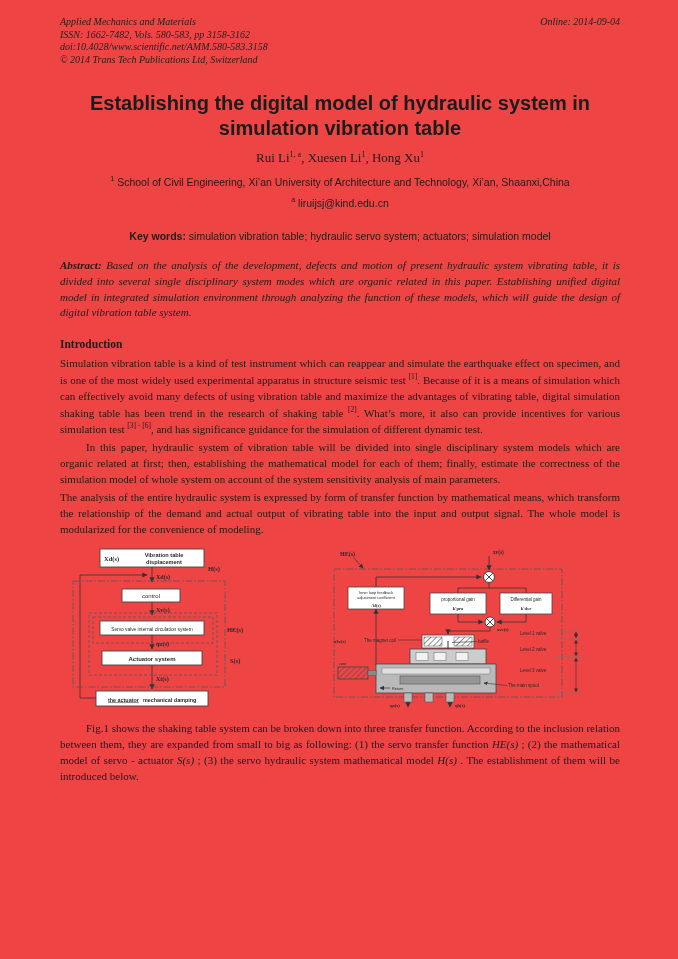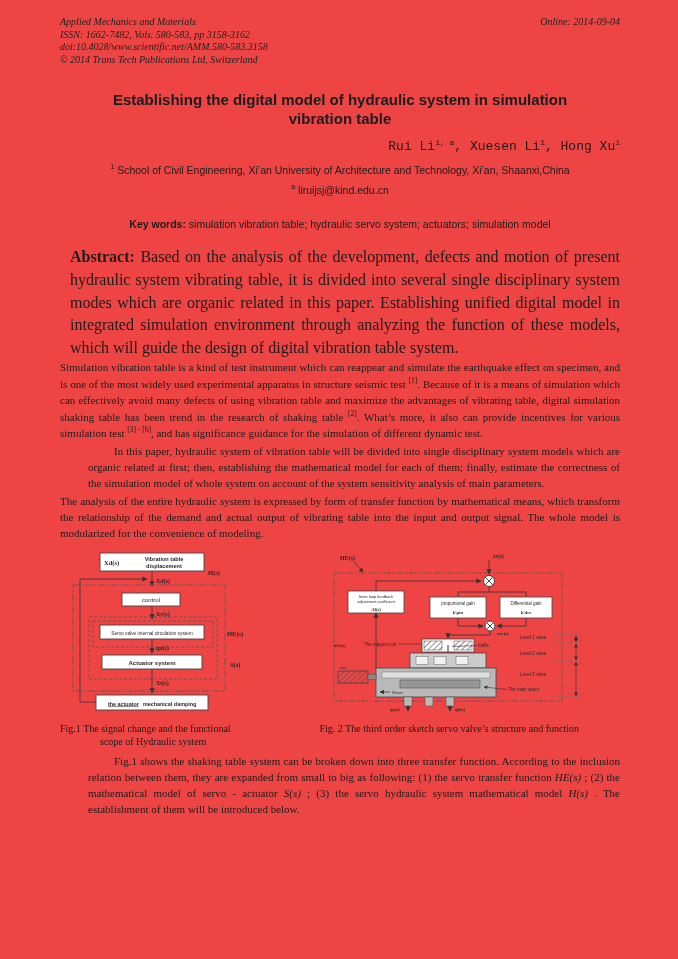--- a/index.html
+++ b/index.html
@@ -5,35 +5,35 @@
   html,body{margin:0;padding:0;background:#ffffff;}
   .page{position:relative;width:678px;height:959px;background:#ef4444;color:#1c1c1c;
         font-family:"Liberation Serif",serif;overflow:hidden;box-sizing:border-box;
         padding:16px 58px 0 60px;}
   
   .hdr{display:flex;justify-content:space-between;align-items:flex-start;
        font-style:italic;font-size:10px;line-height:1.25;color:#222;}
   .hdr-left div{white-space:nowrap;}
   
   .title{margin:25px auto 0 auto;max-width:505px;text-align:center;
-         font-family:"Liberation Sans",sans-serif;font-weight:bold;font-size:15px;line-height:1.25;}
-  .authors{margin-top:9px;text-align:right;font-family:Liberation Mono, monospace;font-size:13px;}
+         font-family:"Liberation Sans",sans-serif;font-weight:bold;font-size:20px;line-height:1.25;}
+  .authors{margin-top:9px;text-align:center;font-family:Liberation Serif, serif;font-size:13px;}
   .authors sup{font-size:8px;}
   .affil{margin-top:9px;text-align:center;font-family:"Liberation Sans",sans-serif;font-size:10.5px;}
   .affil sup,.email sup{font-size:7px;}
   .email{margin-top:8px;text-align:center;font-family:"Liberation Sans",sans-serif;font-size:10.5px;}
   
   .keywords{margin:22px 0 0 0;font-family:"Liberation Sans",sans-serif;font-size:10.5px;text-align:center;}
   .keywords b{font-weight:bold;}
   
-  .abstract{margin:16px 0 0 10px;font-size:16px;line-height:1.43;text-align:justify;}
+  .abstract{margin:16px 0 0 0;font-size:11px;line-height:1.43;text-align:justify;font-style:italic;}
   .abstract b{font-weight:bold;}
   h2{margin:17px 0 6px 0;font-size:11.5px;font-weight:bold;font-family:"Liberation Serif",serif;}
   .body-p{margin:0 0 2px 0;font-size:11px;line-height:1.45;text-align:justify;}
-  .body-p.indent{text-indent:26px;margin-left:28px;}
+  .body-p.indent{text-indent:26px;}
   .body-p sup{font-size:7.5px;}
   .math{font-style:italic;}
   
   .figrow{display:flex;align-items:flex-start;margin-top:8px;}
   .fig1wrap{width:252px;}
   .fig2wrap{width:300px;margin-left:18px;}
   svg text{font-family:"Liberation Sans",sans-serif;fill:#2a2a2a;}
   svg .sig{font-family:"Liberation Serif",serif;font-weight:bold;}
   .caprow{display:flex;margin-top:3px;font-size:10px;line-height:1.3;}
   .cap1{width:252px;}
@@ -59,20 +59,21 @@
   <div class="title">Establishing the digital model of hydraulic system in simulation vibration table</div>
   <div class="authors">
     <span>Rui Li</span><sup>1, a</sup><span>, Xuesen Li</span><sup>1</sup><span>, Hong Xu</span><sup>1</sup>
   </div>
   <div class="affil"><sup>1</sup><span> School of Civil Engineering, Xi’an University of Architecture and Technology, Xi’an, Shaanxi,China</span></div>
   <div class="email"><sup>a</sup><span> liruijsj@kind.edu.cn</span></div>
 
   <p class="keywords"><b>Key words:</b><span> simulation vibration table; hydraulic servo system; actuators; simulation model</span></p>
   <p class="abstract"><b>Abstract:</b><span> Based on the analysis of the development, defects and motion of present hydraulic system vibrating table, it is divided into several single disciplinary system modes which are organic related in this paper. Establishing unified digital model in integrated simulation environment through analyzing the function of these models, which will guide the design of digital vibration table system.</span></p>
 
+  <h2>Introduction</h2>
   <p class="body-p"><span>Simulation vibration table is a kind of test instrument which can reappear and simulate the earthquake effect on specimen, and is one of the most widely used experimental apparatus in structure seismic test </span><sup>[1]</sup><span>. Because of it is a means of simulation which can effectively avoid many defects of using vibration table and maximize the advantages of vibrating table, digital simulation shaking table has been trend in the research of shaking table </span><sup>[2]</sup><span>. What’s more, it also can provide incentives for various simulation test </span><sup>[3] - [6]</sup><span>, and has significance guidance for the simulation of different dynamic test.</span></p>
   <p class="body-p indent">In this paper, hydraulic system of vibration table will be divided into single disciplinary system models which are organic related at first; then, establishing the mathematical model for each of them; finally, estimate the correctness of the simulation model of whole system on account of the system sensitivity analysis of main parameters.</p>
 
   <p class="body-p">The analysis of the entire hydraulic system is expressed by form of transfer function by mathematical means, which transform the relationship of the demand and actual output of vibrating table into the input and output signal. The whole model is modularized for the convenience of modeling.</p>
 
   <div class="figrow">
 
     <div class="fig1wrap">
       <svg width="252" height="166" viewBox="0 0 252 166">
         <defs>
@@ -215,23 +216,16 @@
           <line x1="224" y1="112" x2="252" y2="112"></line>
           <line x1="224" y1="148" x2="252" y2="148"></line>
           <line x1="246" y1="87" x2="246" y2="93" stroke="#333" marker-start="url(#ar)" marker-end="url(#ar)"></line>
           <line x1="246" y1="95" x2="246" y2="111" stroke="#333" marker-start="url(#ar)" marker-end="url(#ar)"></line>
           <line x1="246" y1="113" x2="246" y2="147" stroke="#333" marker-start="url(#ar)" marker-end="url(#ar)"></line>
         </g>
       </svg>
     </div>
   </div>
 
-  <div class="caprow">
-    <div class="cap1">
-      <div class="l1">Fig.1 The signal change and the functional</div>
-      <div class="l2">scope of Hydraulic system</div>
-    </div>
-    <div class="cap2">Fig. 2 The third order sketch servo valve’s structure and function</div>
-  </div>
 
   <p class="body-p indent lastp"><span>Fig.1 shows the shaking table system can be broken down into three transfer function. According to the inclusion relation between them, they are expanded from small to big as following: (1) the servo transfer function </span><i class="math">HE(s)</i><span> ; (2) the mathematical model of servo - actuator </span><i class="math">S(s)</i><span> ; (3) the servo hydraulic system mathematical model </span><i class="math">H(s)</i><span> . The establishment of them will be introduced below.</span></p>
 
 </div>
 
 </body></html>

